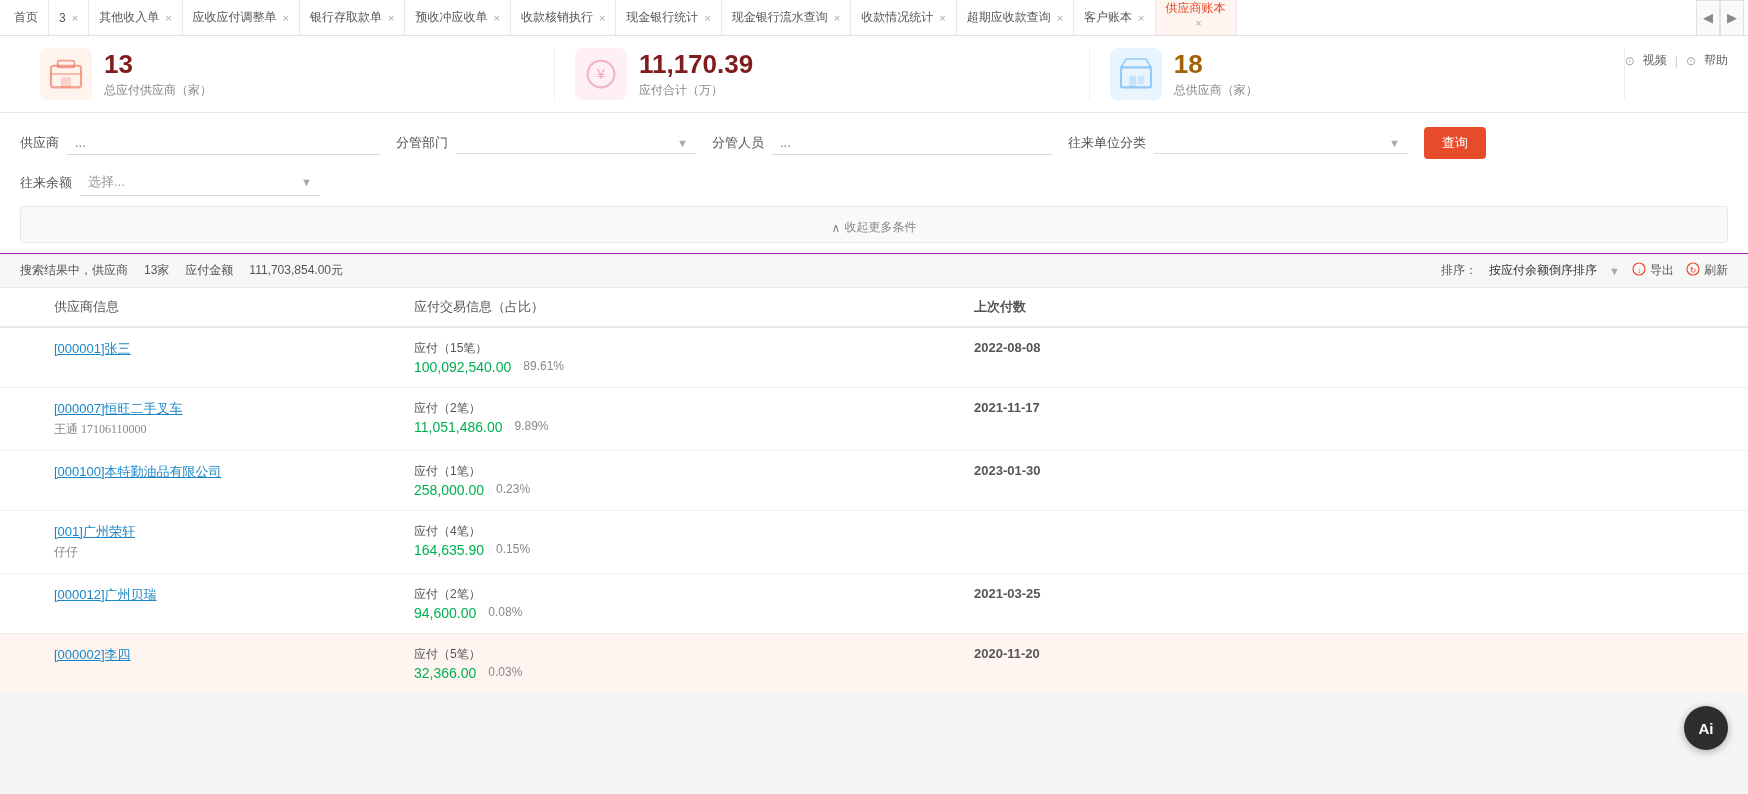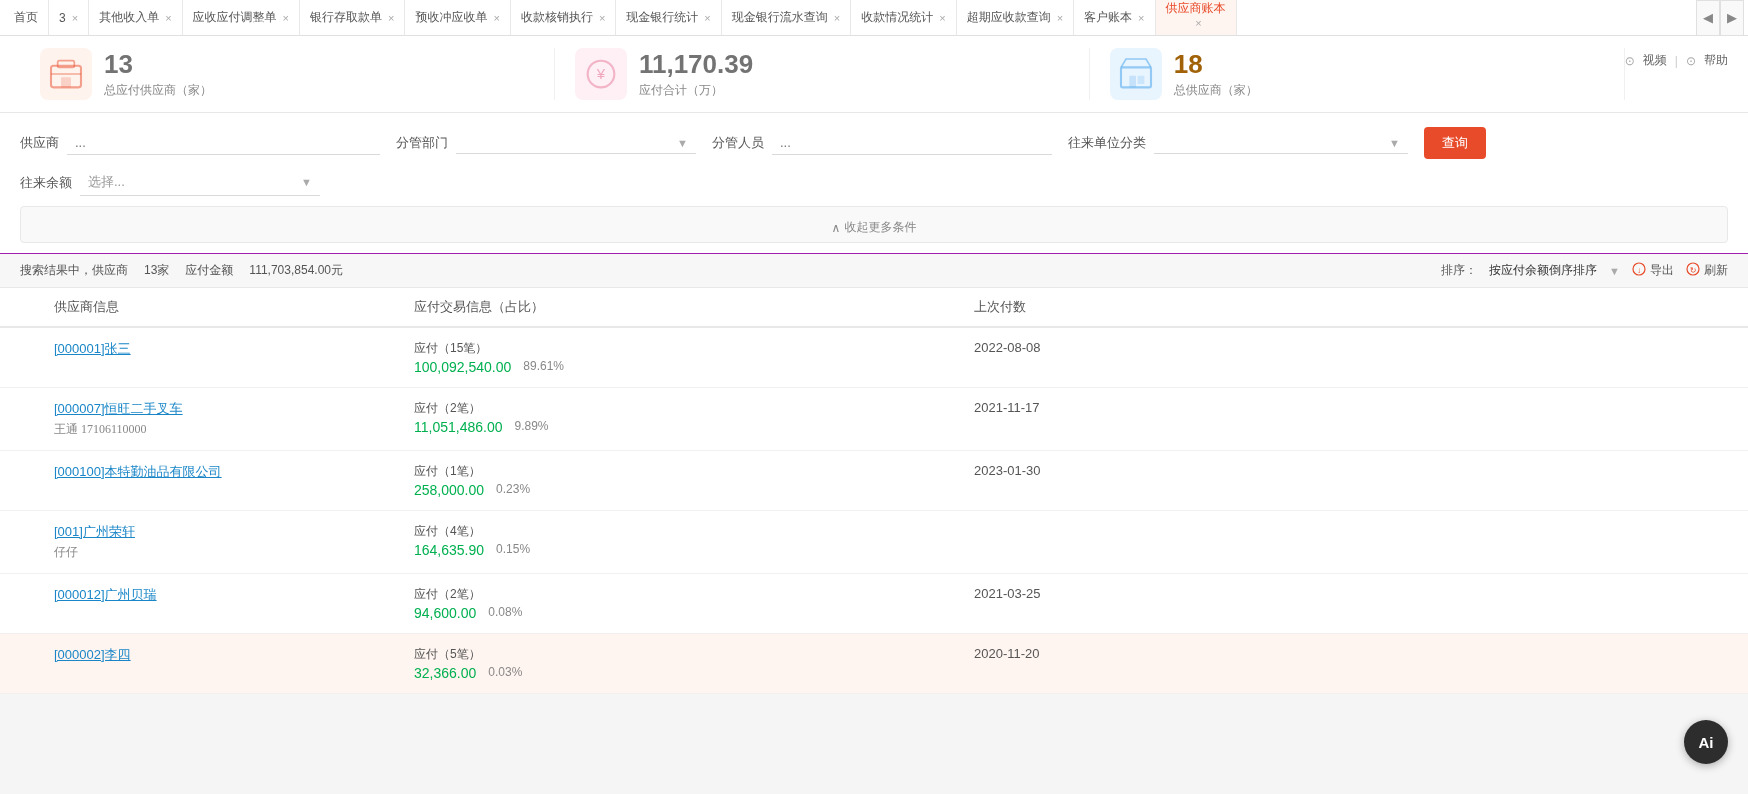--- a/index.html
+++ b/index.html
@@ -54,21 +54,21 @@
       height: 52px;
       display: flex;
       align-items: center;
       justify-content: center;
       border-radius: 8px;
     }
     .stat-icon-orange { background: #fff3ee; }
     .stat-icon-pink { background: #fef0f5; }
     .stat-icon-blue { background: #e8f4fe; }
     .stat-info { display: flex; flex-direction: column; }
-    .stat-number { font-size: 26px; font-weight: bold; color: #737373; line-height: 1.2; }
+    .stat-number { font-size: 26px; font-weight: bold; color: #7f1d1d; line-height: 1.2; }
     .stat-label { font-size: 12px; color: #888; margin-top: 2px; }
     .stat-number-dark { font-size: 26px; font-weight: bold; color: #a16207; line-height: 1.2; }
     .top-right-links {
       display: flex;
       align-items: center;
       gap: 8px;
       font-size: 12px;
       color: #888;
       margin-left: auto;
       align-self: flex-start;
@@ -184,21 +184,21 @@
       display: flex;
       padding: 10px 20px;
       border-bottom: 2px solid #e8e8e8;
       font-size: 13px;
       color: #555;
       font-weight: 500;
       background: #fff;
     }
     .col-supplier { flex: 0 0 360px; margin-left: 34px; }
     .col-transaction { flex: 0 0 560px; }
-    .col-last-payment { flex: 1; }
+    .col-last-payment { flex: 1; font-weight: bold; }
 
     .table-row {
       display: flex;
       padding: 12px 20px;
       border-bottom: 1px solid #f0f0f0;
       align-items: flex-start;
       background: #fff;
       transition: background 0.15s;
     }
     .table-row.highlighted { background: #fff5f0; }
@@ -530,15 +530,15 @@
         <span class="tx-amount">32,366.00</span>
         <span class="tx-percent">0.03%</span>
       </div>
     </div>
     <div class="col-last-payment">
       <span class="last-payment">2020-11-20</span>
     </div>
   </div>
 </div>
 
-<div style="position:fixed; bottom:30px; right:20px; background:#2d2d2d; color:#fff; border-radius:50%; width:44px; height:44px; display:flex; align-items:center; justify-content:center; font-size:15px; font-weight:bold; cursor:pointer; box-shadow:0 2px 8px rgba(0,0,0,0.3);">
+<div style="position:fixed; bottom:44px; right:20px; background:#2d2d2d; color:#fff; border-radius:50%; width:44px; height:44px; display:flex; align-items:center; justify-content:center; font-size:15px; font-weight:bold; cursor:pointer; box-shadow:0 2px 8px rgba(0,0,0,0.3);">
   <span>Ai</span>
 </div>
 
 </body></html>

